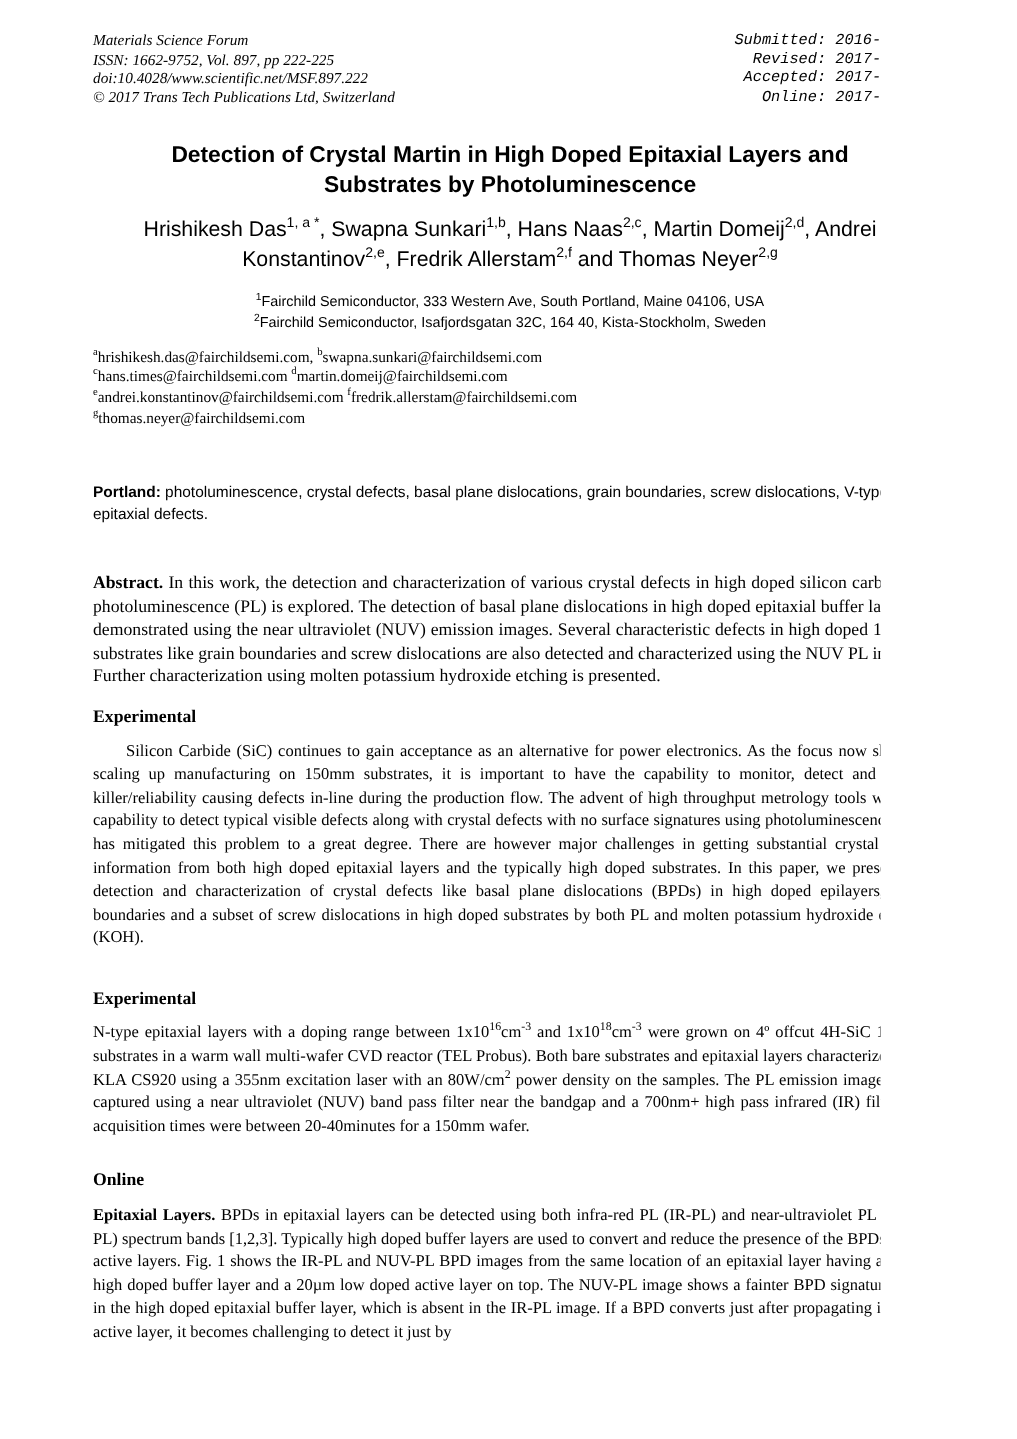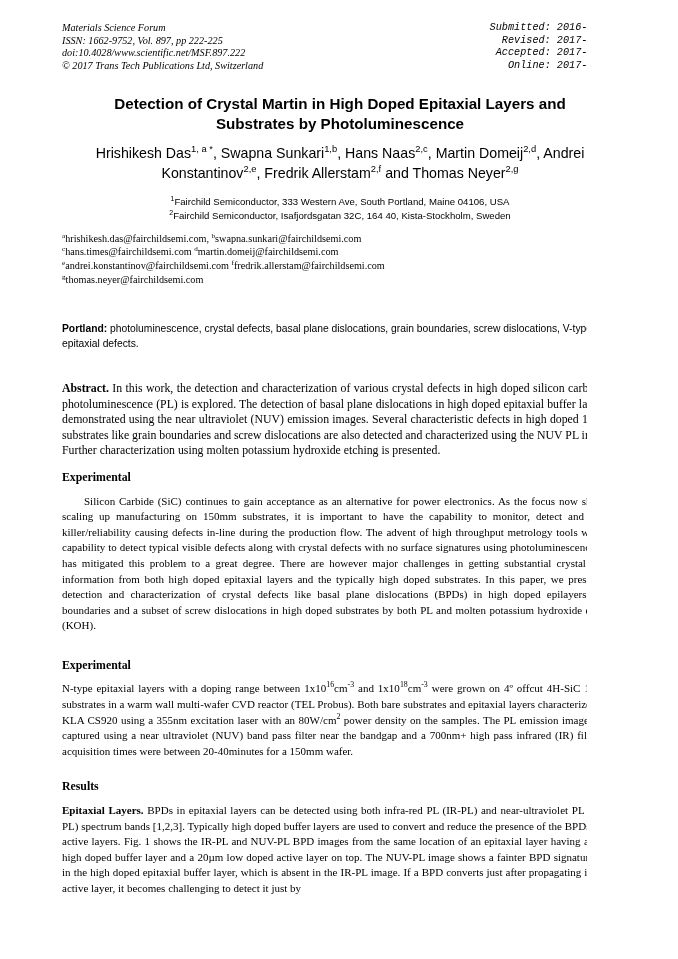--- a/index.html
+++ b/index.html
@@ -167,17 +167,17 @@
     <div class="abstract">
       <span class="lead">Abstract.</span><span> In this work, the detection and characterization of various crystal defects in high doped silicon carbide by photoluminescence (PL) is explored. The detection of basal plane dislocations in high doped epitaxial buffer layers is demonstrated using the near ultraviolet (NUV) emission images. Several characteristic defects in high doped 150mm substrates like grain boundaries and screw dislocations are also detected and characterized using the NUV PL images. Further characterization using molten potassium hydroxide etching is presented.</span>
     </div>
 
     <div class="section-head">Experimental</div>
     <p class="para indent gap-after">Silicon Carbide (SiC) continues to gain acceptance as an alternative for power electronics. As the focus now shifts to scaling up manufacturing on 150mm substrates, it is important to have the capability to monitor, detect and screen killer/reliability causing defects in-line during the production flow. The advent of high throughput metrology tools with the capability to detect typical visible defects along with crystal defects with no surface signatures using photoluminescence (PL) has mitigated this problem to a great degree. There are however major challenges in getting substantial crystal defect information from both high doped epitaxial layers and the typically high doped substrates. In this paper, we present the detection and characterization of crystal defects like basal plane dislocations (BPDs) in high doped epilayers, grain boundaries and a subset of screw dislocations in high doped substrates by both PL and molten potassium hydroxide etching (KOH).</p>
 
     <div class="section-head">Experimental</div>
     <p class="para gap-after-sm"><span>N-type epitaxial layers with a doping range between 1x10</span><sup class="sci">16</sup><span>cm</span><sup class="sci">-3</sup><span> and 1x10</span><sup class="sci">18</sup><span>cm</span><sup class="sci">-3</sup><span> were grown on 4º offcut 4H-SiC 150mm substrates in a warm wall multi-wafer CVD reactor (TEL Probus). Both bare substrates and epitaxial layers characterized by a KLA CS920 using a 355nm excitation laser with an 80W/cm</span><sup class="sci">2</sup><span> power density on the samples. The PL emission images were captured using a near ultraviolet (NUV) band pass filter near the bandgap and a 700nm+ high pass infrared (IR) filter. All acquisition times were between 20-40minutes for a 150mm wafer.</span></p>
 
-    <div class="section-head">Results</div>
+    <div class="section-head">Online</div>
     <p class="para"><span class="lead">Epitaxial Layers.</span><span> BPDs in epitaxial layers can be detected using both infra-red PL (IR-PL) and near-ultraviolet PL (NUV-PL) spectrum bands [1,2,3]. Typically high doped buffer layers are used to convert and reduce the presence of the BPDs in the active layers. Fig. 1 shows the IR-PL and NUV-PL BPD images from the same location of an epitaxial layer having a 20µm high doped buffer layer and a 20µm low doped active layer on top. The NUV-PL image shows a fainter BPD signature even in the high doped epitaxial buffer layer, which is absent in the IR-PL image. If a BPD converts just after propagating into the active layer, it becomes challenging to detect it just by</span></p>
 
   </div>
 </div>
 
 </body></html>

